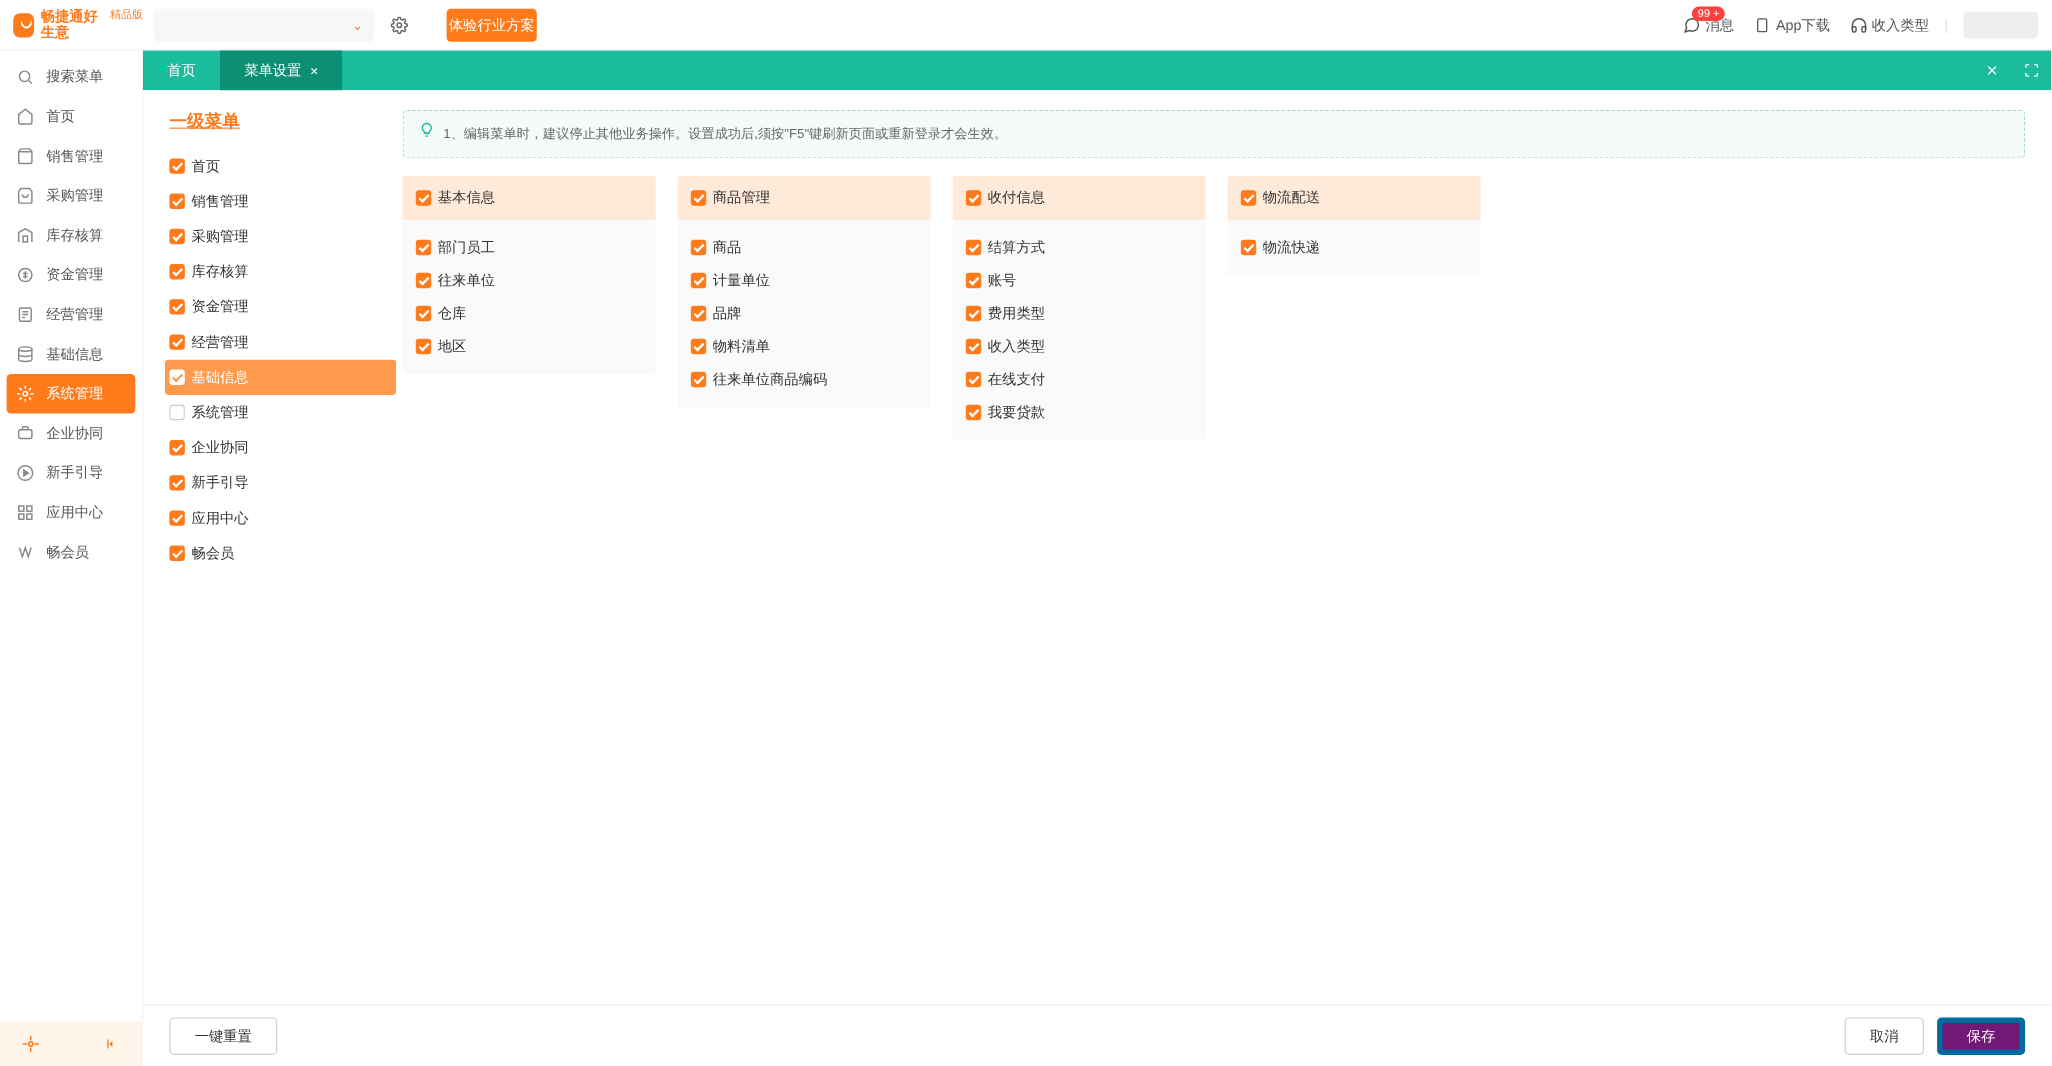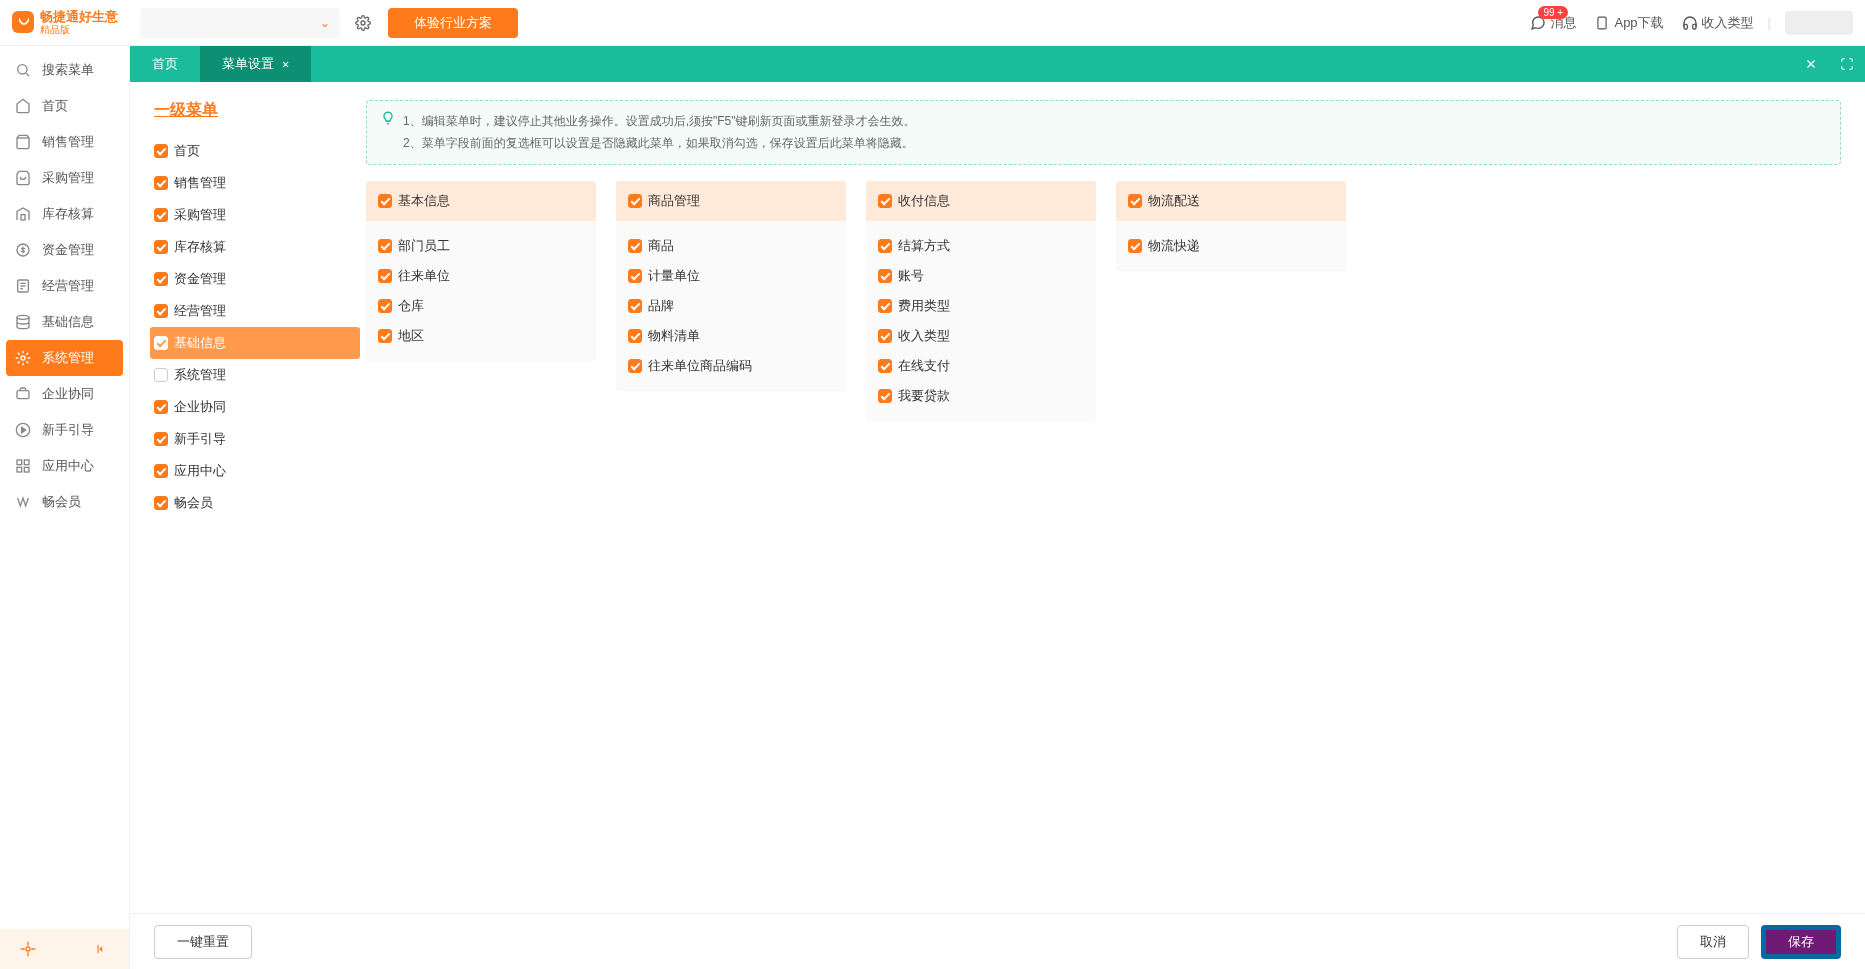--- a/index.html
+++ b/index.html
@@ -4,27 +4,27 @@
 <style>
 * { box-sizing: border-box; margin: 0; padding: 0; }
 body { font-family: "Microsoft YaHei", "PingFang SC", sans-serif; font-size: 13px; color: #333; background: #fff; overflow: hidden; }
 .app { display: flex; flex-direction: column; height: 969px; width: 1865px; }
 
 
 .top-header { height: 46px; display: flex; align-items: center; padding: 0 12px; border-bottom: 1px solid #eee; }
 .logo-area { width: 118px; display: flex; align-items: center; }
 .logo-img { width: 22px; height: 22px; background: #ff7a1a; border-radius: 6px; position: relative; margin-right: 6px; }
 .logo-img::before { content: ""; position: absolute; top: 4px; left: 7px; width: 8px; height: 8px; border: 2px solid #fff; border-radius: 50%; border-top: none; border-left: none; transform: rotate(45deg); }
-.logo-text { display: flex; flex-direction: column; line-height: 1.1; }
+.logo-text { display: flex; flex-direction: row; line-height: 1.1; }
 .logo-text .main { color: #ff7a1a; font-weight: 600; font-size: 13px; }
 .logo-text .sub { color: #ff7a1a; font-size: 10px; }
 .org-select { width: 200px; height: 30px; background: #f7f7f7; border-radius: 4px; display: flex; align-items: center; padding: 0 10px; color: #999; justify-content: space-between; cursor: pointer; margin-left: 10px; }
 .org-select .chev { color: #ff7a1a; font-size: 12px; }
 .gear-btn { width: 30px; height: 30px; display: flex; align-items: center; justify-content: center; color: #666; cursor: pointer; margin-left: 8px; }
-.promo-btn { height: 30px; padding: 0 26px; background: #ff7a1a; color: #fff; border: none; border-radius: 4px; font-size: 13px; margin-left: 10px; cursor: pointer; }
+.promo-btn { height: 30px; padding: 0 2px; background: #ff7a1a; color: #fff; border: none; border-radius: 4px; font-size: 13px; margin-left: 28px; cursor: pointer; }
 .top-spacer { flex: 1; }
 .top-action { display: flex; align-items: center; color: #555; margin-left: 18px; cursor: pointer; position: relative; font-size: 13px; }
 .top-action .ico { width: 16px; height: 16px; margin-right: 4px; display: inline-flex; align-items: center; justify-content: center; }
 .badge { position: absolute; top: -8px; left: 8px; background: #ff4040; color: #fff; font-size: 10px; padding: 1px 5px; border-radius: 8px; }
 .avatar { width: 68px; height: 24px; background: #eee; border-radius: 4px; margin-left: 14px; }
 
 
 .body { flex: 1; display: flex; min-height: 0; }
 
 
@@ -360,21 +360,20 @@
         </div>
         <div class="detail-col">
           <div class="tip-box">
             <span class="bulb">
               <svg width="14" height="14" viewBox="0 0 24 24" fill="none" stroke="#1abc9c" stroke-width="2">
                   <path d="M9 18h6M10 22h4M12 2a7 7 0 0 0-4 12.7V17h8v-2.3A7 7 0 0 0 12 2z"></path>
                 </svg>
             </span>
             <div>
               <div>1、编辑菜单时，建议停止其他业务操作。设置成功后,须按"F5"键刷新页面或重新登录才会生效。</div>
-              <div>2、菜单字段前面的复选框可以设置是否隐藏此菜单，如果取消勾选，保存设置后此菜单将隐藏。</div>
             </div>
           </div>
           <div class="card-row" id="card-row">
               <div class="card">
                 <div class="card-head">
                   <span class="chk"></span>
                   <span>基本信息</span>
                 </div>
                 <div class="card-body">
                   <div class="card-item">

